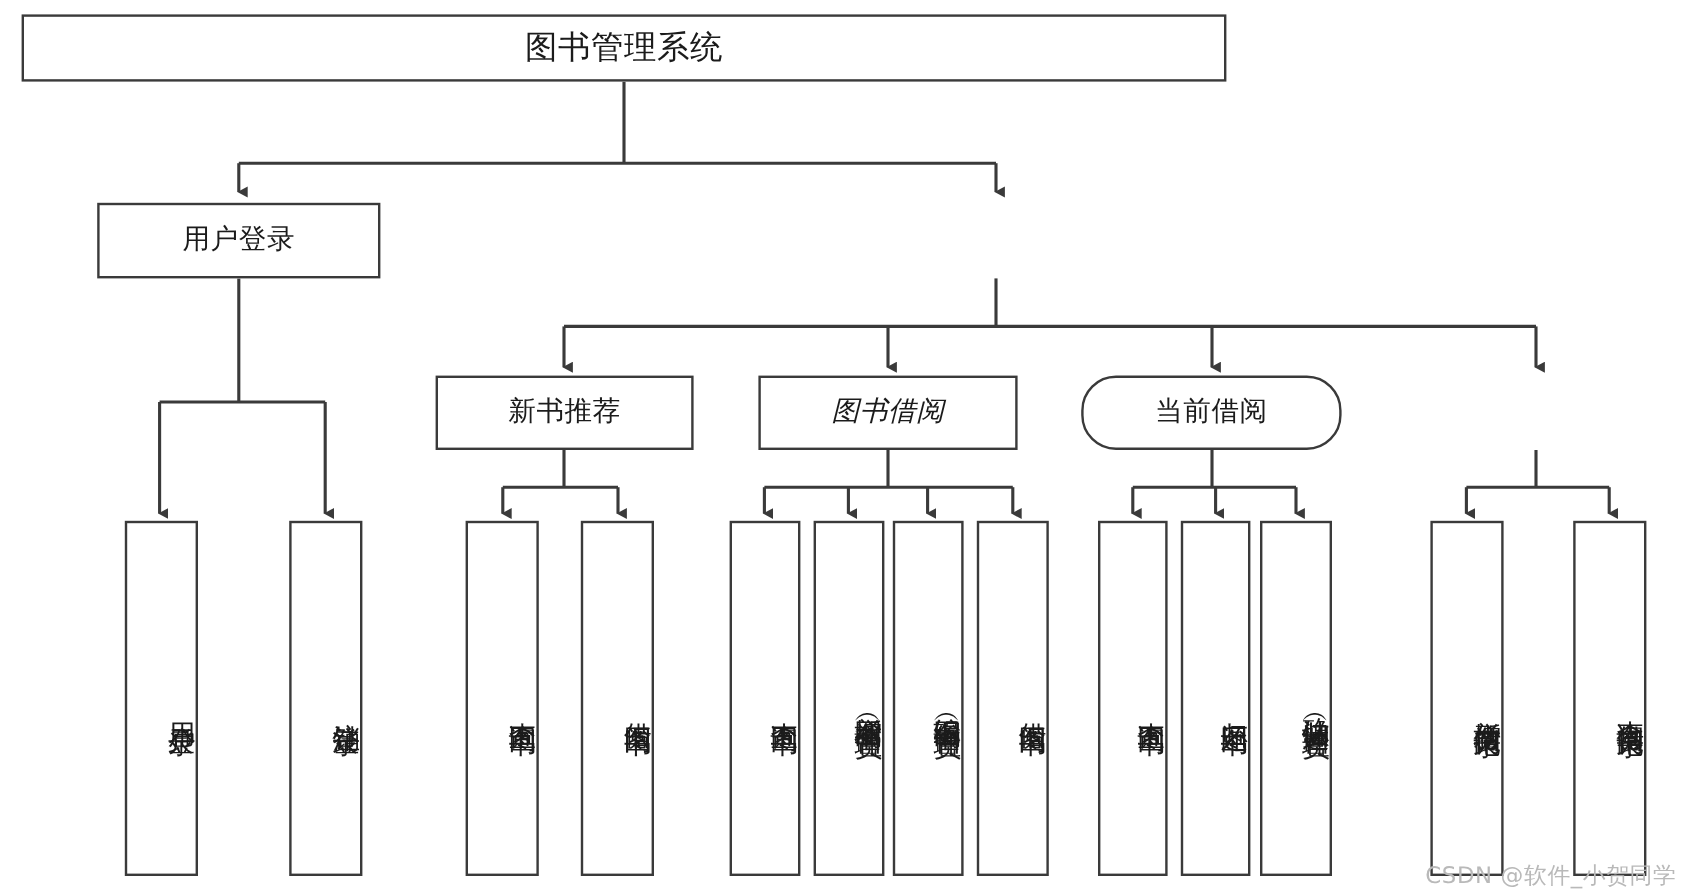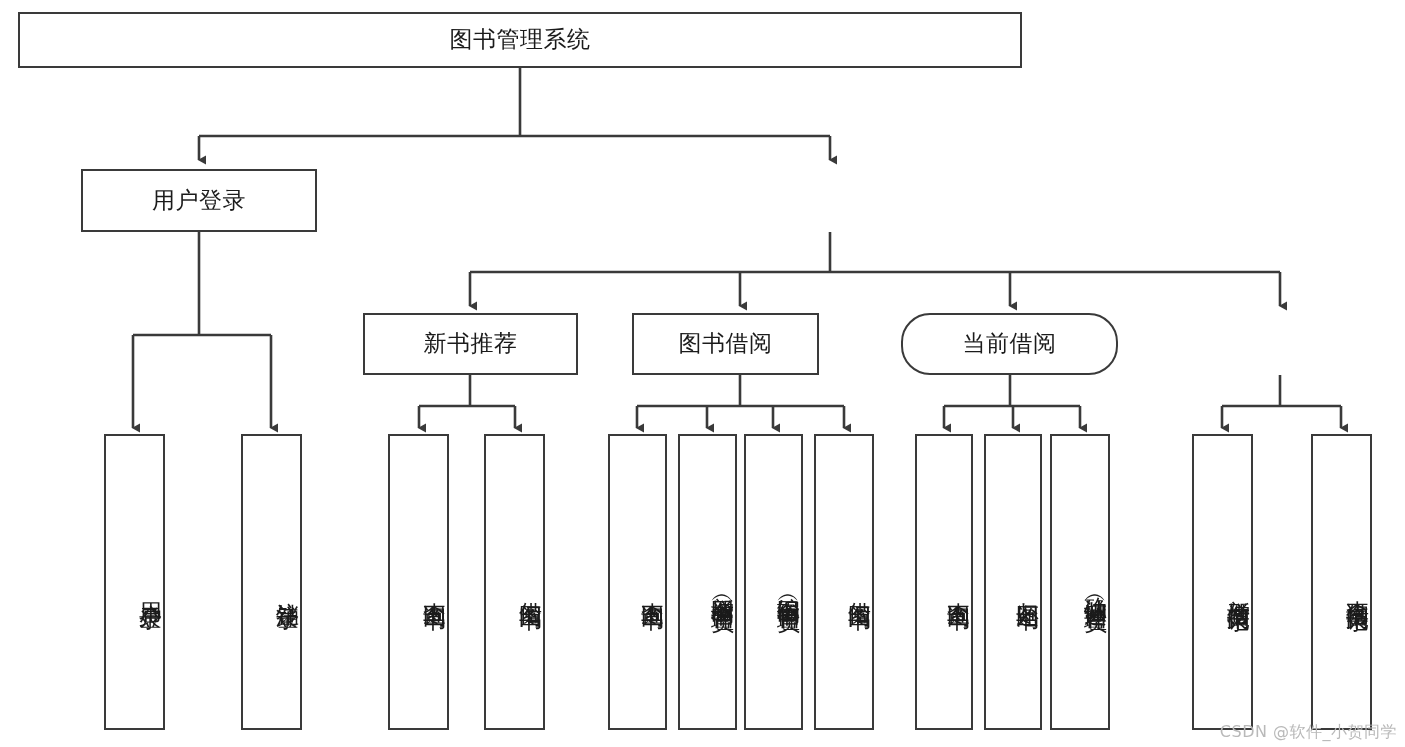--- a/index.html
+++ b/index.html
@@ -31,21 +31,21 @@
     justify-content:center;
     color:#1b1b1b;
     line-height:1.12;
     letter-spacing:0.5px;
   }
   .node.h{
     font-size:23px;
     text-align:center;
   }
   .node.root{
-    font-size:23px;
+    font-size:27px;
   }
   .node.leaf{
     writing-mode:vertical-rl;
     text-orientation:upright;
     font-size:23px;
     align-items:flex-start;
     justify-content:center;
     padding-top:12px;
     letter-spacing:2px;
   }
@@ -53,21 +53,21 @@
     writing-mode:vertical-rl;
     text-orientation:upright;
     letter-spacing:2px;
     display:block;
   }
   .lbl{ display:block; }
   .watermark{
     position:absolute;
     right:8px;
     bottom:4px;
-    font-size:16px;
+    font-size:19px;
     color:#b9b9b9;
     letter-spacing:0.5px;
     white-space:nowrap;
     font-family:"DejaVu Sans","Liberation Sans",sans-serif;
     margin-left:16px;
   }
 </style>
 </head>
 <body>
 
@@ -127,21 +127,21 @@
     <span class="lbl">图书管理系统</span>
   </div>
 
   <div class="node h" style="left:81px; top:169px; width:236px; height:63px;">
     <span class="lbl">用户登录</span>
   </div>
 
   <div class="node h" style="left:363px; top:313px; width:215px; height:62px;">
     <span class="lbl">新书推荐</span>
   </div>
-  <div class="node h" style="left:632px; top:313px; width:187px; height:62px;">
+  <div class="node h" style="left:632px; top:313px; width:216px; height:62px;font-style:italic;">
     <span class="lbl">图书借阅</span>
   </div>
   <div class="node h" style="left:901px; top:313px; width:217px; height:62px;border-radius:29px;">
     <span class="lbl">当前借阅</span>
   </div>
 
   <div class="node leaf" style="left:104px; top:434px; width:61px; height:296px;">
     <span class="lbl">用户登录</span>
   </div>
   <div class="node leaf" style="left:241px; top:434px; width:61px; height:296px;">

